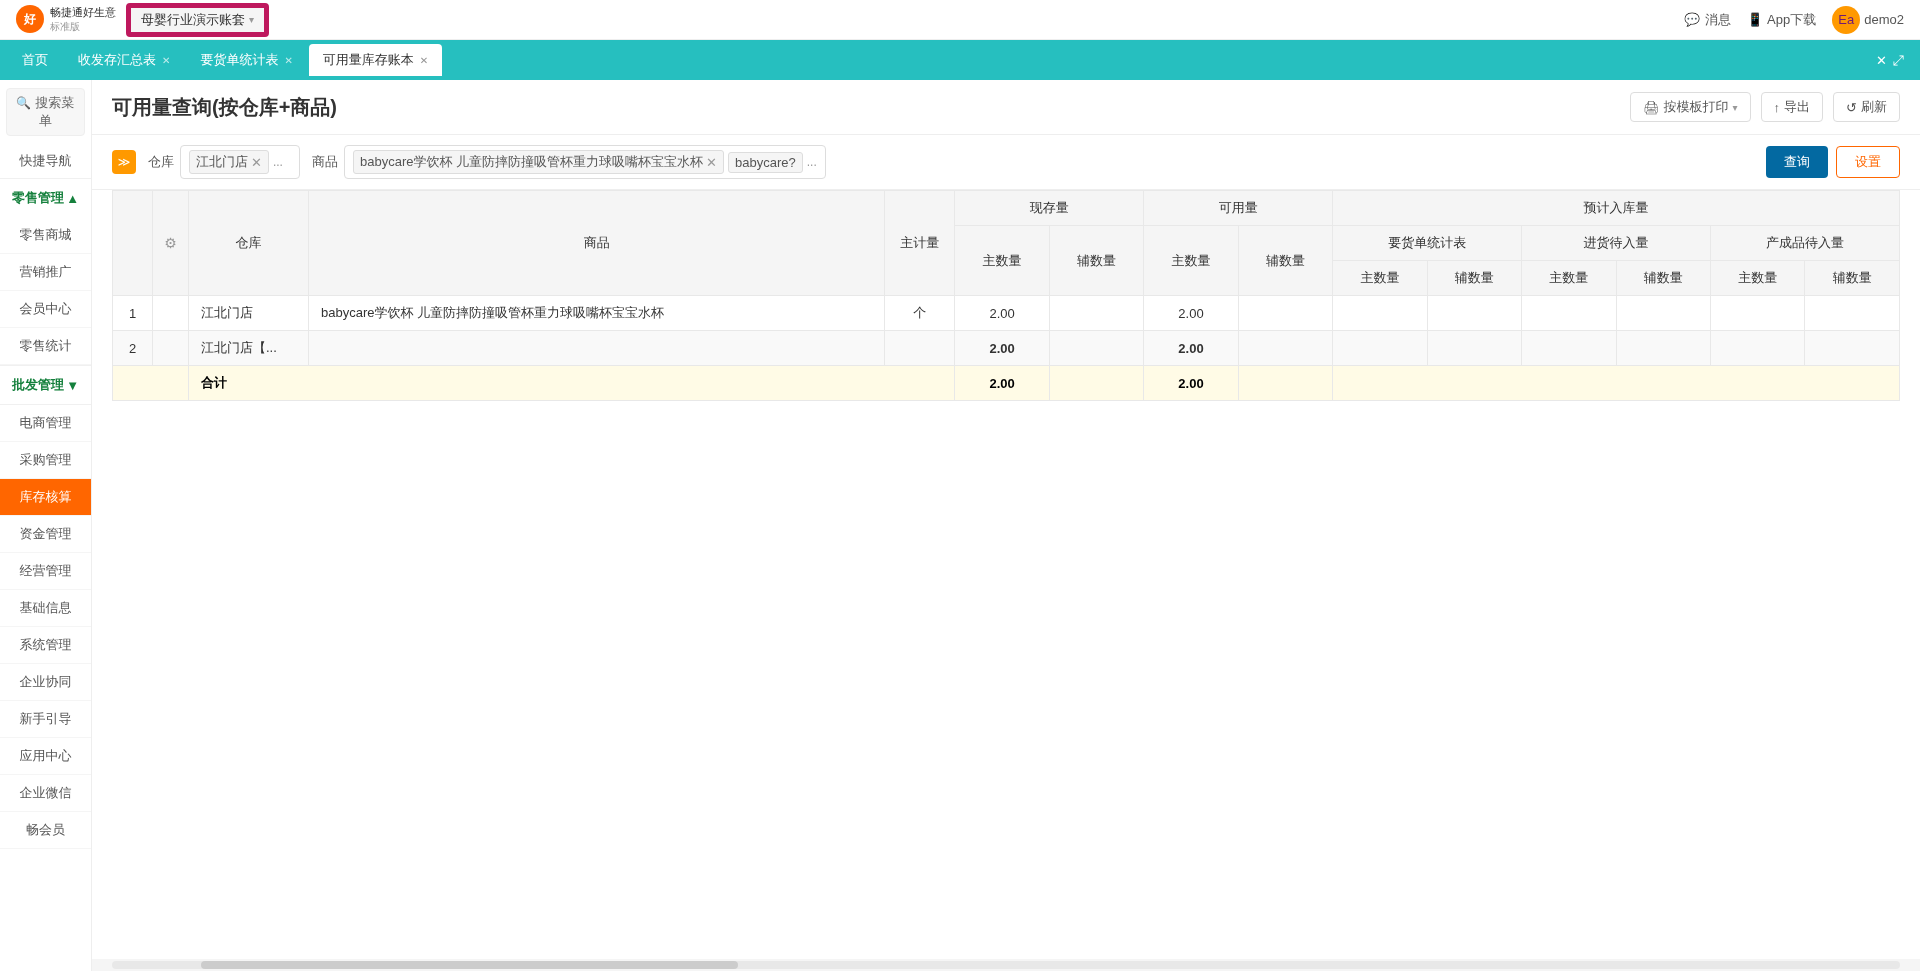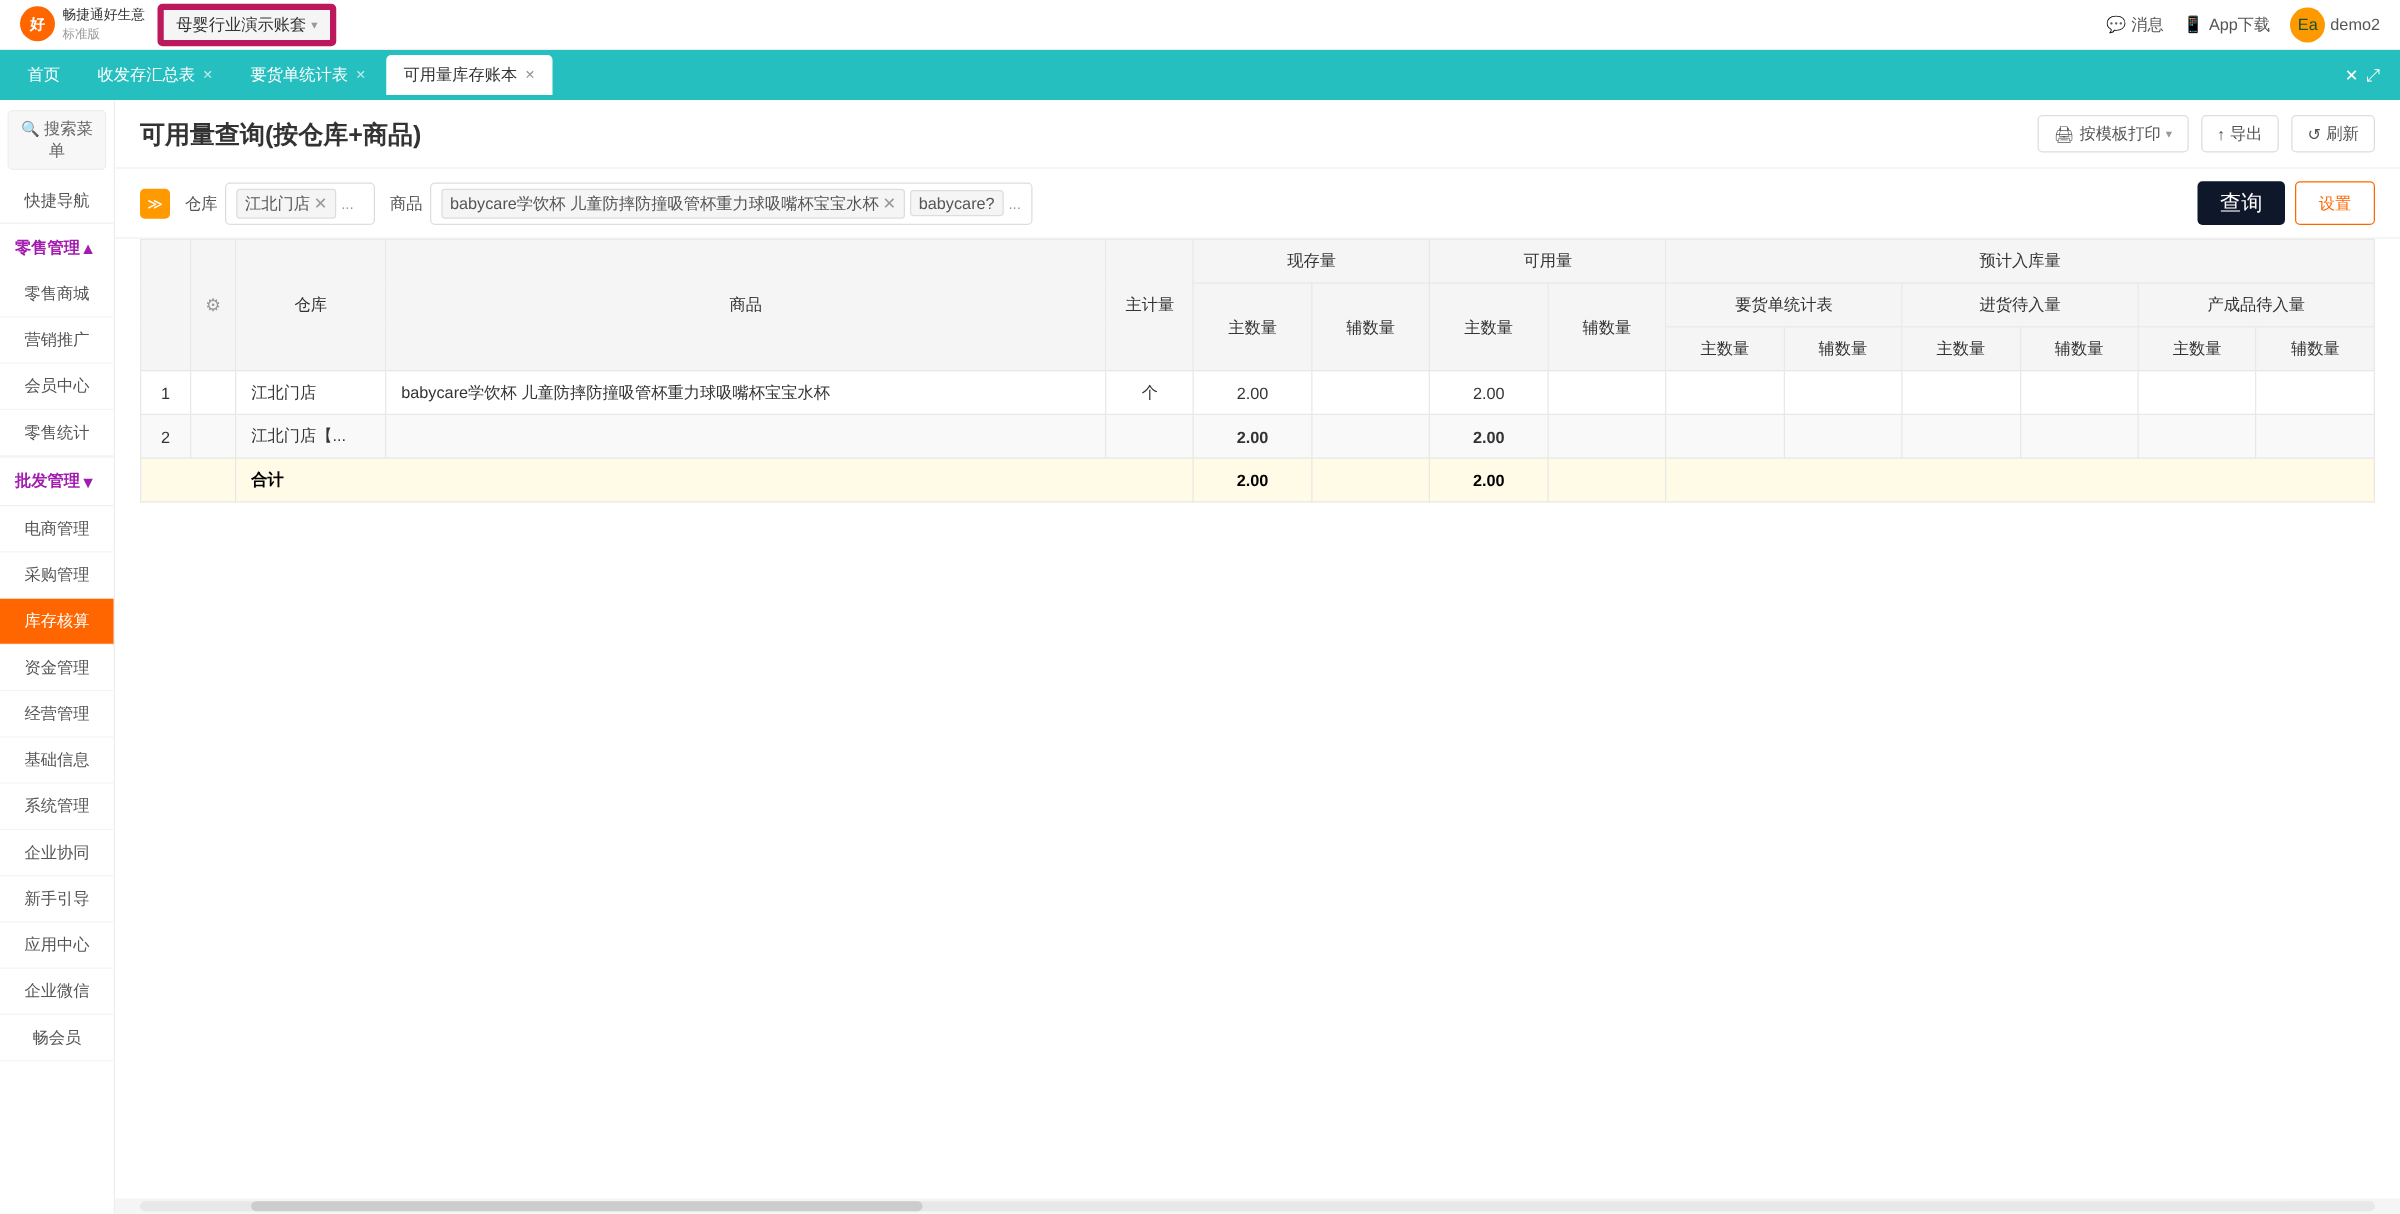--- a/index.html
+++ b/index.html
@@ -17,21 +17,21 @@
       flex-shrink: 0;
     }
     .top-bar-left { display: flex; align-items: center; gap: 10px; }
     .logo { display: flex; align-items: center; gap: 6px; }
     .logo-icon { width: 28px; height: 28px; background: #ff6600; border-radius: 50%; display: flex; align-items: center; justify-content: center; color: #fff; font-size: 12px; font-weight: bold; }
     .logo-text { font-size: 11px; color: #333; line-height: 1.3; }
     .logo-sub { font-size: 10px; color: #999; }
     .industry-selector { display: flex; align-items: center; gap: 4px; background: #f5f5f5; border: 5px solid #be185d; border-radius: 4px; padding: 3px 10px; cursor: pointer; color: #333; font-size: 12px; }
     .top-bar-right { display: flex; align-items: center; gap: 16px; }
     .top-right-item { display: flex; align-items: center; gap: 4px; color: #555; font-size: 12px; cursor: pointer; }
-    .avatar { width: 28px; height: 28px; border-radius: 50%; background: #ff9900; display: flex; align-items: center; justify-content: center; color: #14532d; font-size: 12px; }
+    .avatar { width: 28px; height: 28px; border-radius: 50%; background: #ff9900; display: flex; align-items: center; justify-content: center; color: #701a75; font-size: 12px; }
 
     
     .tab-bar {
       height: 40px;
       background: #26bfbf;
       display: flex;
       align-items: center;
       padding: 0 8px;
       flex-shrink: 0;
       gap: 2px;
@@ -86,25 +86,25 @@
       padding: 8px 4px;
       text-align: center;
       color: #555;
       font-size: 12px;
       cursor: pointer;
     }
     .sidebar-group { border-bottom: 1px solid #f0f0f0; }
     .sidebar-group-header {
       display: flex;
       align-items: center;
-      justify-content: flex-start;
+      justify-content: space-between;
       padding: 10px 12px;
       cursor: pointer;
       font-size: 12px;
-      color: #a21caf;
+      color: #15803d;
       font-weight: bold;
     }
     .sidebar-item {
       padding: 9px 12px;
       cursor: pointer;
       font-size: 12px;
       color: #555;
       border-bottom: 1px solid #f5f5f5;
       text-align: center;
     }
@@ -159,22 +159,22 @@
       background: #fff; font-size: 12px;
     }
     .filter-tag {
       background: #f5f5f5; border: 1px solid #ddd; border-radius: 3px;
       padding: 2px 6px; font-size: 11px; display: flex; align-items: center; gap: 3px;
     }
     .filter-tag .x { cursor: pointer; color: #999; }
     .filter-more { color: #999; font-size: 12px; cursor: pointer; }
     .filter-actions { display: flex; gap: 8px; margin-left: auto; }
     .btn-query {
-      background: #0f172a; color: #fff; border: none; border-radius: 4px;
-      padding: 6px 18px; cursor: pointer; font-size: 17px; margin-left: 28px;
+      background: #0369a1; color: #fff; border: none; border-radius: 4px;
+      padding: 6px 18px; cursor: pointer; font-size: 13px; margin-left: 28px;
     }
     .btn-setting {
       background: #fff; color: #ff6600; border: 1px solid #ff6600; border-radius: 4px;
       padding: 6px 18px; cursor: pointer; font-size: 13px;
     }
 
     
     .table-area {
       flex: 1;
       overflow: auto;

